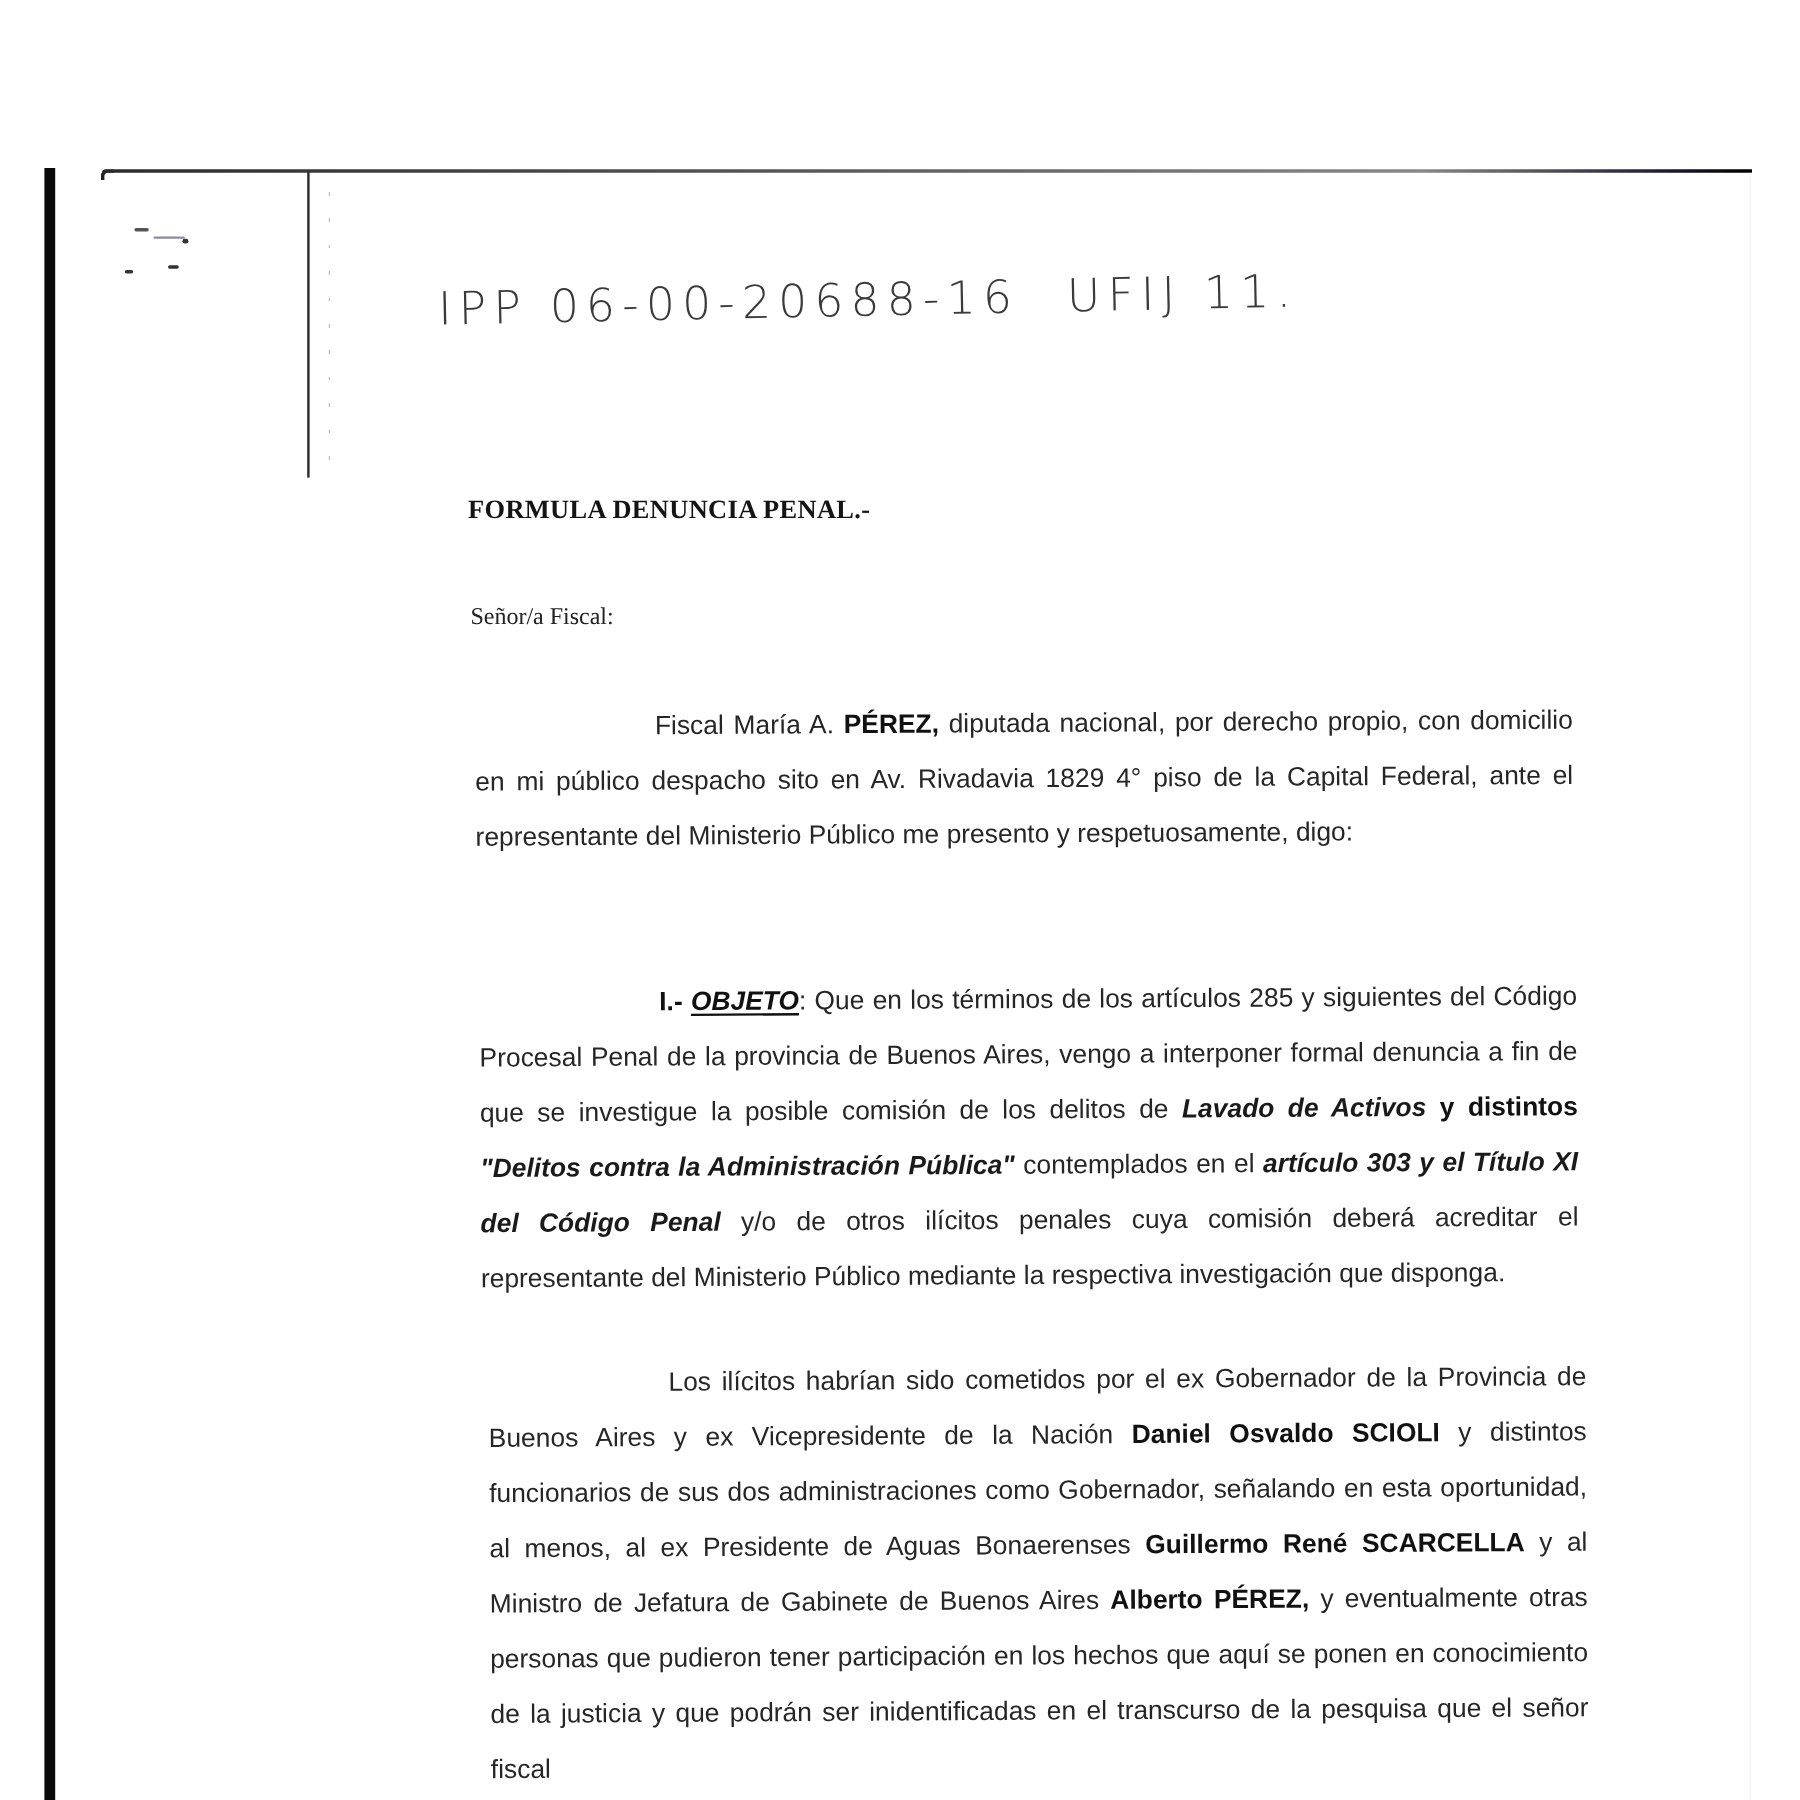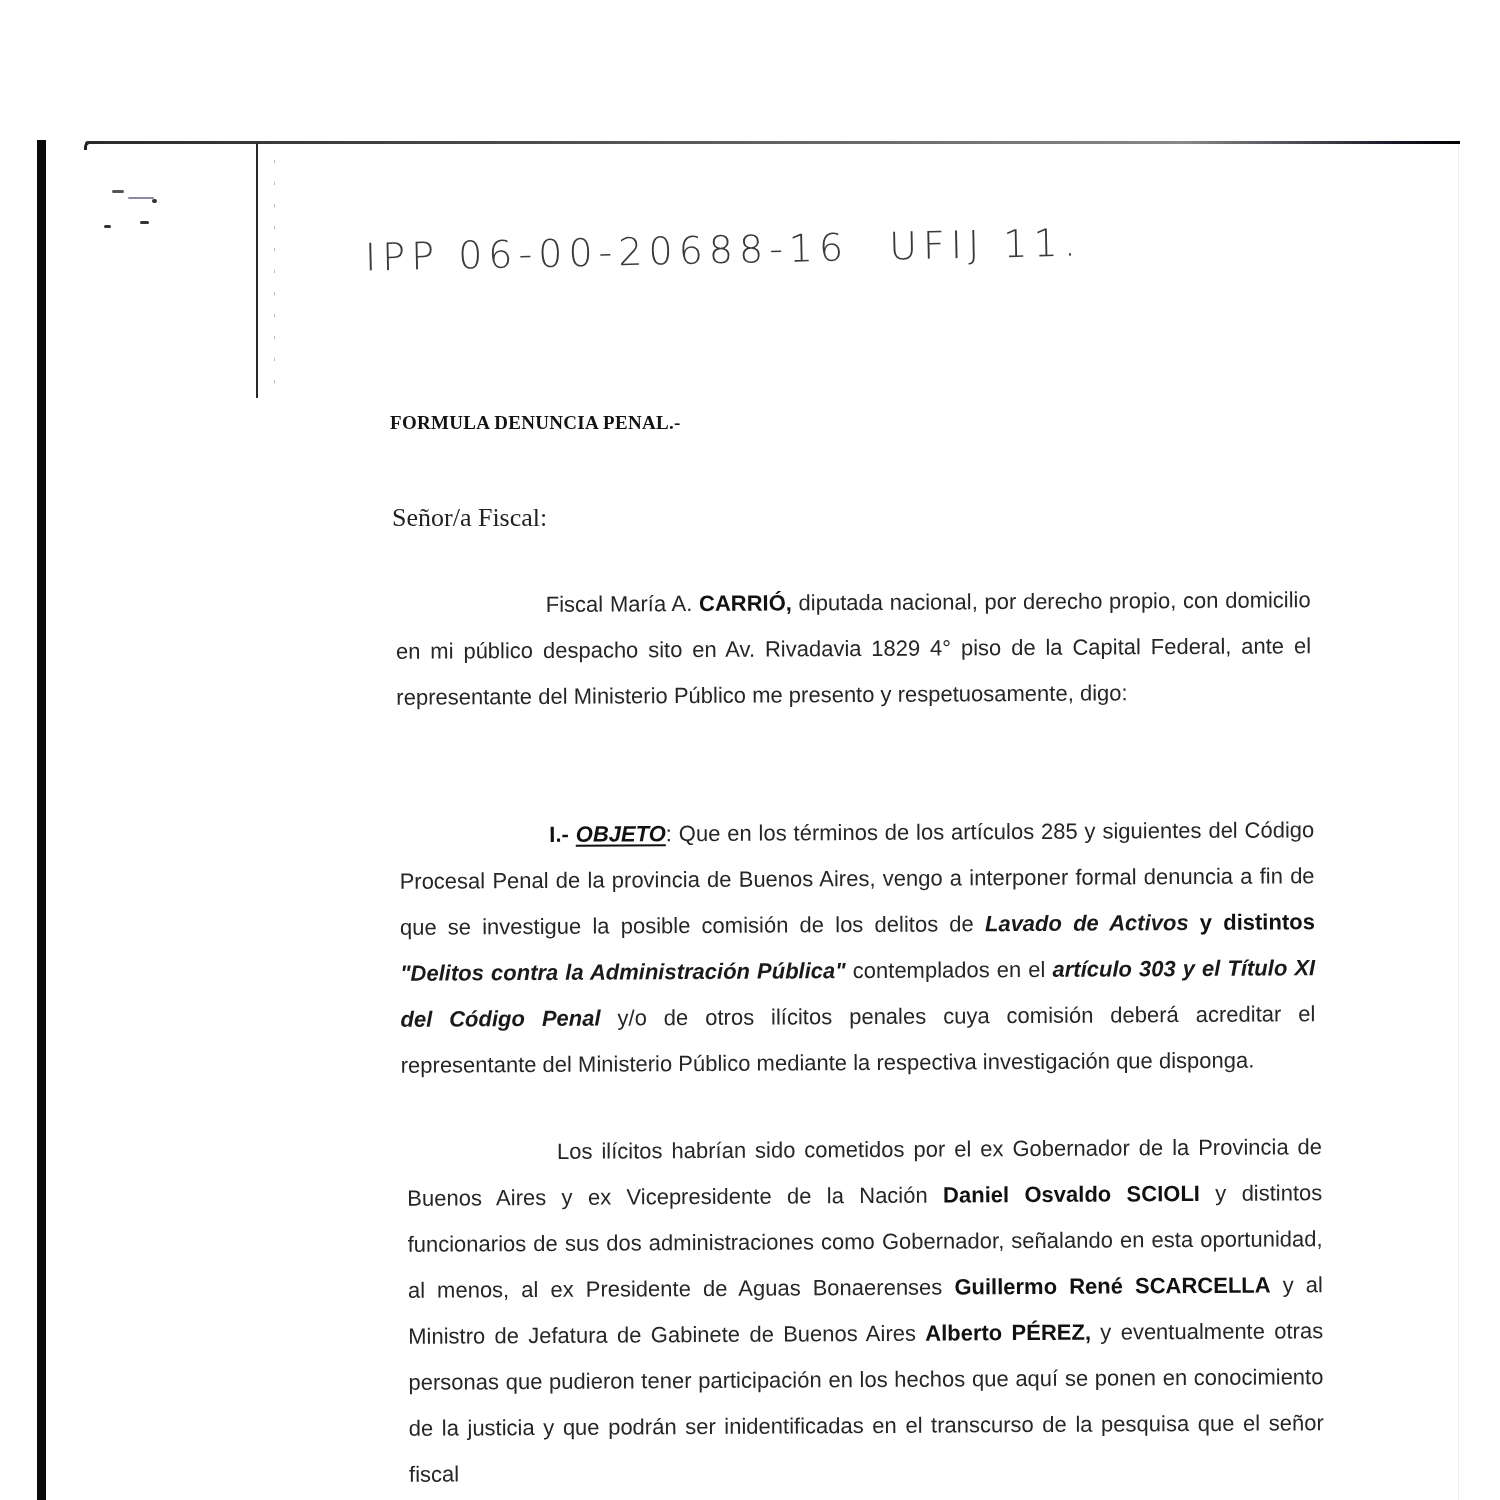--- a/index.html
+++ b/index.html
@@ -82,29 +82,29 @@
     .handwritten .unit {
       margin-left: 40px;
     }
 
     
     .doc-title {
       position: absolute;
       left: 390px; top: 412px;
       font-family: "Liberation Serif", "DejaVu Serif", serif;
       font-weight: bold;
-      font-size: 19px;
+      font-size: 22px;
       letter-spacing: 0.3px;
       color: #141414;
     }
     .salutation {
       position: absolute;
       left: 392px; top: 503px;
       font-family: "Liberation Serif", "DejaVu Serif", serif;
-      font-size: 26px;
+      font-size: 20px;
       color: #222;
     }
     .para {
       position: absolute;
       width: 915px;
       font-family: "Liberation Sans Narrow", "Liberation Sans", sans-serif;
       font-size: 22px;
       line-height: 46px;
       text-align: justify;
       color: #262626;
@@ -140,18 +140,18 @@
   <div class="smudge" style="left:140px;top:221px;width:9px;height:3px;"></div>
 
   <div class="handwritten">
     <span>IPP 06-00-20688-16</span><span class="unit">UFIJ 11.</span>
   </div>
 
   <div class="doc-title">FORMULA DENUNCIA PENAL.-</div>
 
   <div class="salutation">Señor/a Fiscal:</div>
 
-  <div class="para" id="p1"><span class="indent"></span><span>Fiscal María A. </span><b>CARRIÓ,</b><span> diputada nacional, por derecho propio, con domicilio en mi público despacho sito en Av. Rivadavia 1829 4° piso de la Capital Federal, ante el representante del Ministerio Público me presento y respetuosamente, digo:</span></div>
+  <div class="para" id="p1"><span class="indent"></span><span>Fiscal María A. </span><b>PÉREZ,</b><span> diputada nacional, por derecho propio, con domicilio en mi público despacho sito en Av. Rivadavia 1829 4° piso de la Capital Federal, ante el representante del Ministerio Público me presento y respetuosamente, digo:</span></div>
 
   <div class="para" id="p2"><span class="indent"></span><b>I.- </b><b><u>OBJETO</u></b><span>: Que en los términos de los artículos 285 y siguientes del Código Procesal Penal de la provincia de Buenos Aires, vengo a interponer formal denuncia a fin de que se investigue la posible comisión de los delitos de </span><i class="bold">Lavado de Activos</i><b> y distintos </b><i class="bold">"Delitos contra la Administración Pública"</i><span> contemplados en el </span><i class="bold">artículo 303 y el Título XI del Código Penal</i><span> y/o de otros ilícitos penales cuya comisión deberá acreditar el representante del Ministerio Público mediante la respectiva investigación que disponga.</span></div>
 
   <div class="para" id="p3"><span class="indent"></span><span>Los ilícitos habrían sido cometidos por el ex Gobernador de la Provincia de Buenos Aires y ex Vicepresidente de la Nación </span><b>Daniel Osvaldo SCIOLI</b><span> y distintos funcionarios de sus dos administraciones como Gobernador, señalando en esta oportunidad, al menos, al ex Presidente de Aguas Bonaerenses </span><b>Guillermo René SCARCELLA</b><span> y al Ministro de Jefatura de Gabinete de Buenos Aires </span><b>Alberto PÉREZ,</b><span> y eventualmente otras personas que pudieron tener participación en los hechos que aquí se ponen en conocimiento de la justicia y que podrán ser inidentificadas en el transcurso de la pesquisa que el señor fiscal</span></div>
 </div>
 
 </body></html>

